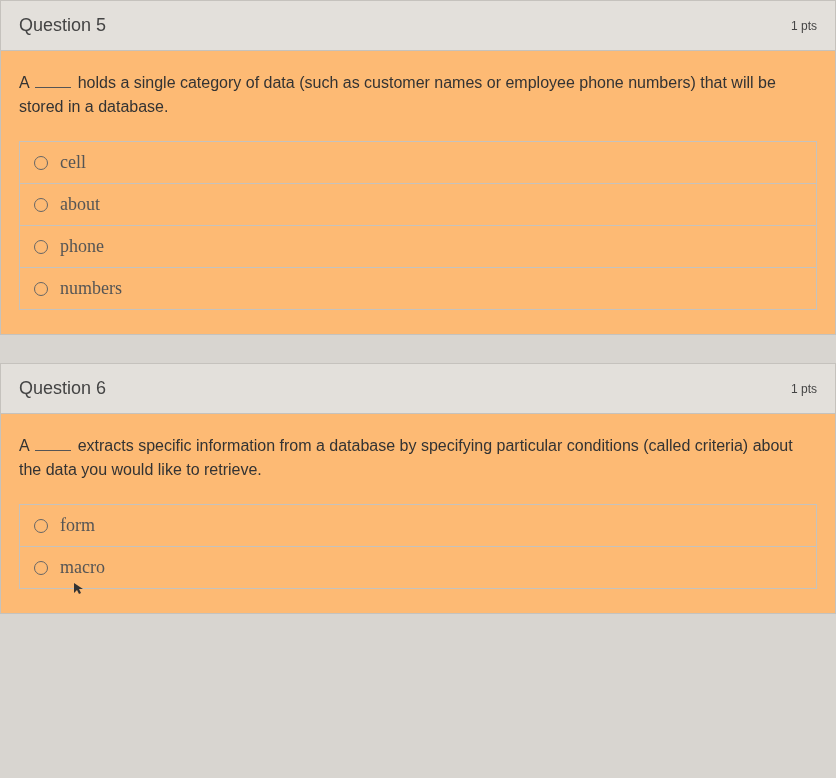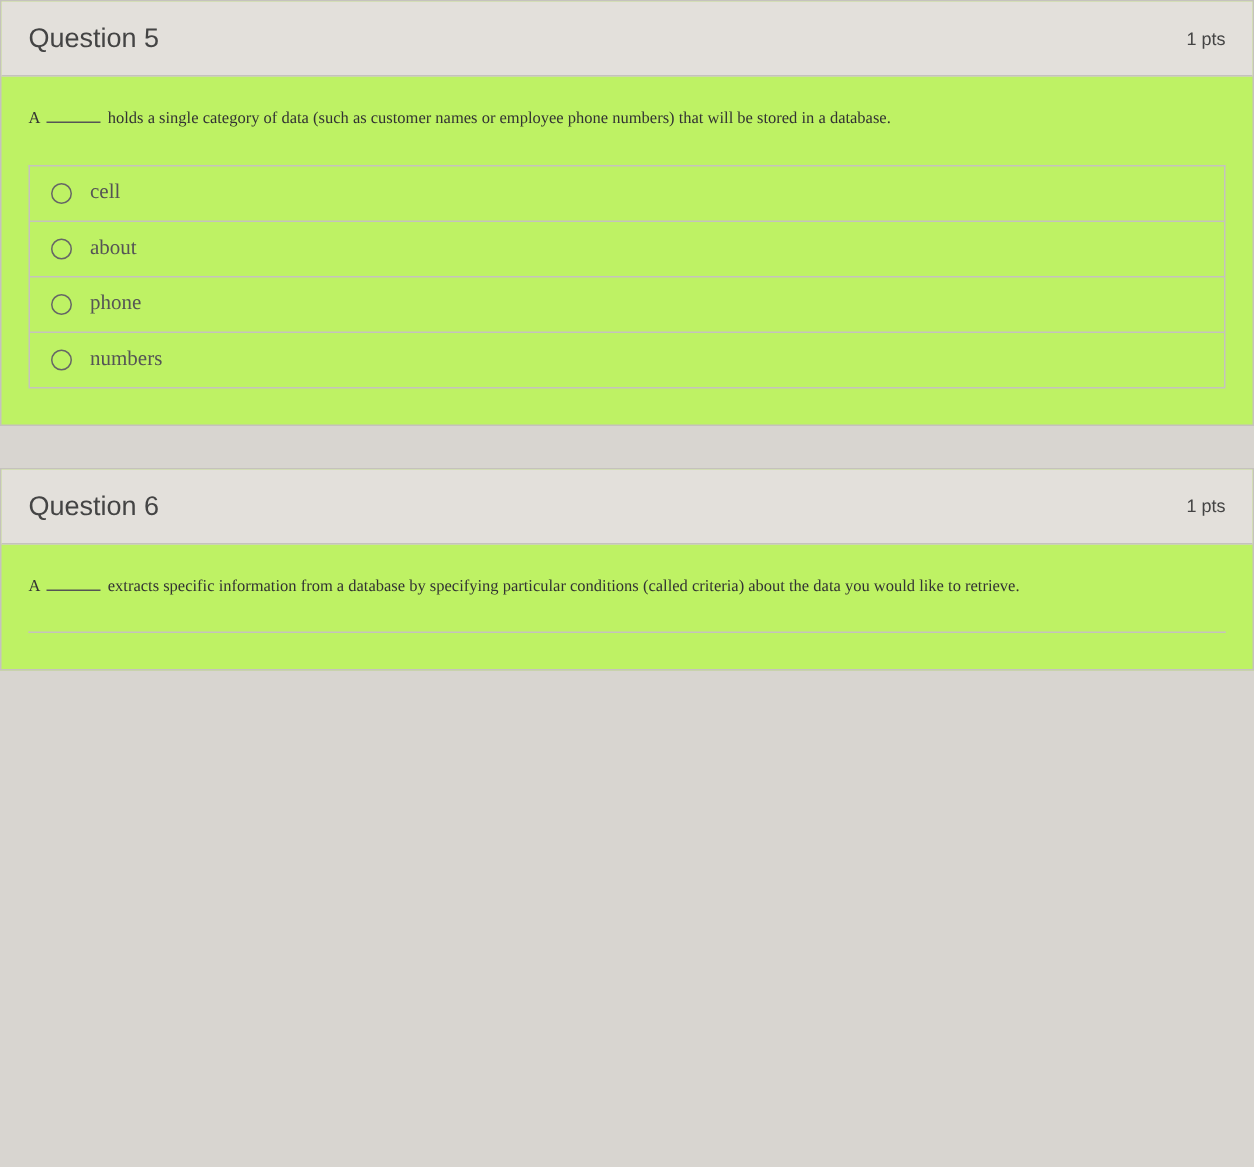--- a/index.html
+++ b/index.html
@@ -8,21 +8,21 @@
       box-sizing: border-box;
     }
     body {
       font-family: "Helvetica Neue", Helvetica, Arial, sans-serif;
       background: #d8d5d0;
       width: 836px;
       height: 778px;
       padding: 0;
     }
     .question-block {
-      background: #bef264;
+      background: #fdba74;
       border: 1px solid #c5c2bd;
       margin-bottom: 28px;
     }
     .question-header {
       display: flex;
       justify-content: space-between;
       align-items: center;
       padding: 14px 18px;
       border-bottom: 1px solid #c5c2bd;
       background: #e3e0db;
@@ -33,25 +33,24 @@
       color: #444;
     }
     .question-pts {
       font-size: 12px;
       color: #444;
     }
     .question-body {
       padding: 20px 18px 24px 18px;
     }
     .prompt {
-      font-size: 11px;
+      font-size: 16px;
       color: #333;
       line-height: 1.5;
       margin-bottom: 22px;
-      font-family: Liberation Serif, serif;
     }
     .blank {
       display: inline-block;
       width: 36px;
       border-bottom: 1px solid #555;
       vertical-align: baseline;
       margin: 0 2px;
     }
     .options {
       border: 1px solid #c5c2bd;
@@ -67,21 +66,21 @@
     .radio {
       width: 14px;
       height: 14px;
       border: 1.5px solid #666;
       border-radius: 50%;
       margin-right: 12px;
       flex-shrink: 0;
       background: transparent;
     }
     .option-label {
-      font-size: 14px;
+      font-size: 18px;
       color: #555;
       font-family: Georgia, "Times New Roman", serif;
     }
     .cursor-icon {
       position: absolute;
       margin-left: -4px;
       margin-top: 14px;
       font-size: 12px;
       color: #333;
       pointer-events: none;
@@ -123,15 +122,28 @@
 <div class="question-block">
   <div class="question-header">
     <span class="question-title">Question 6</span>
     <span class="question-pts">1 pts</span>
   </div>
   <div class="question-body">
     <div class="prompt">
       <span>A </span><span class="blank"></span><span> extracts specific information from a database by specifying particular conditions (called criteria) about the data you would like to retrieve.</span>
     </div>
     <div class="options">
+      <label class="option-row">
+        <span class="radio"></span>
+        <span class="option-label">form</span>
+      </label>
+      <label class="option-row" style="position:relative;">
+        <span class="radio"></span>
+        <span class="option-label">macro</span>
+        <span class="cursor-icon" style="position:absolute; left:58px; top:22px;">
+          <svg width="10" height="12" viewBox="0 0 10 12">
+              <path d="M0 0 L0 10 L3 7 L5 11 L7 10 L5 6 L9 6 Z" fill="#333"></path>
+            </svg>
+        </span>
+      </label>
     </div>
   </div>
 </div>
 
 </body></html>

